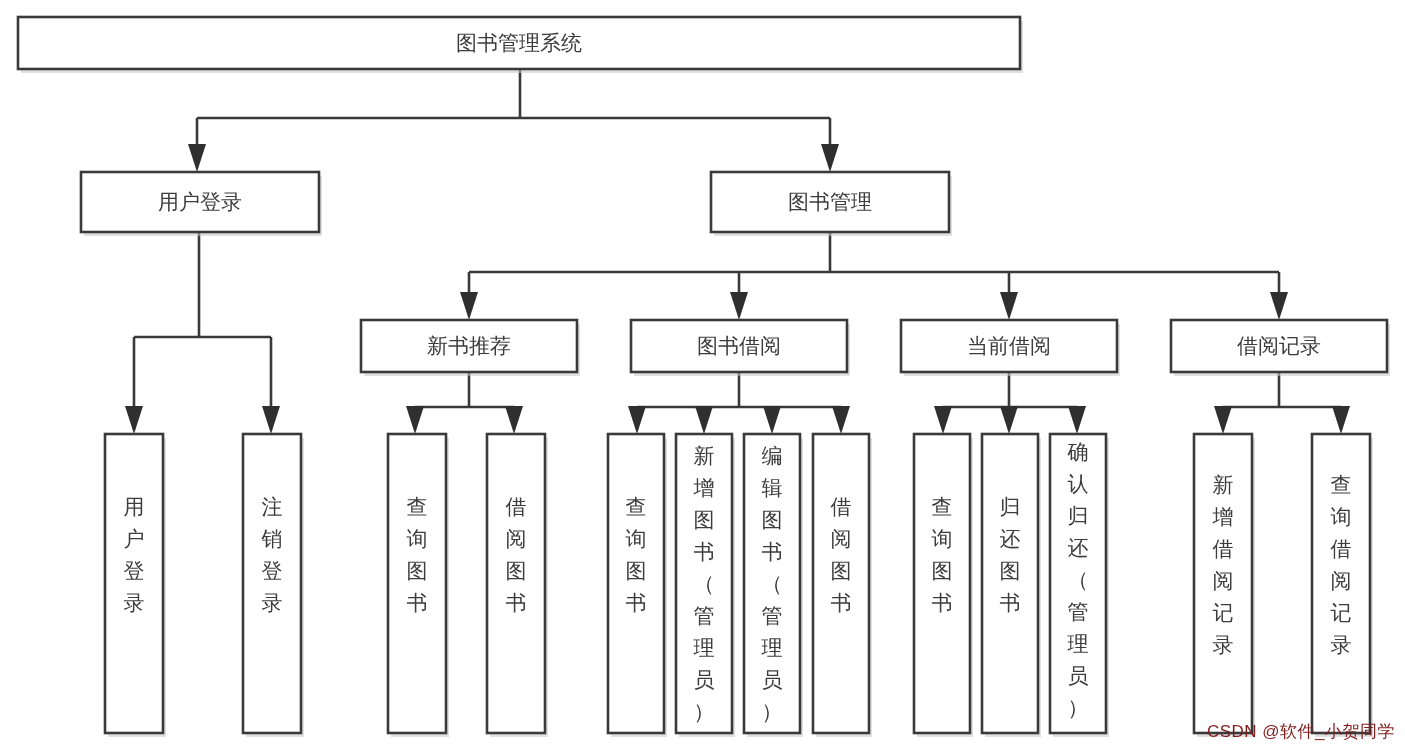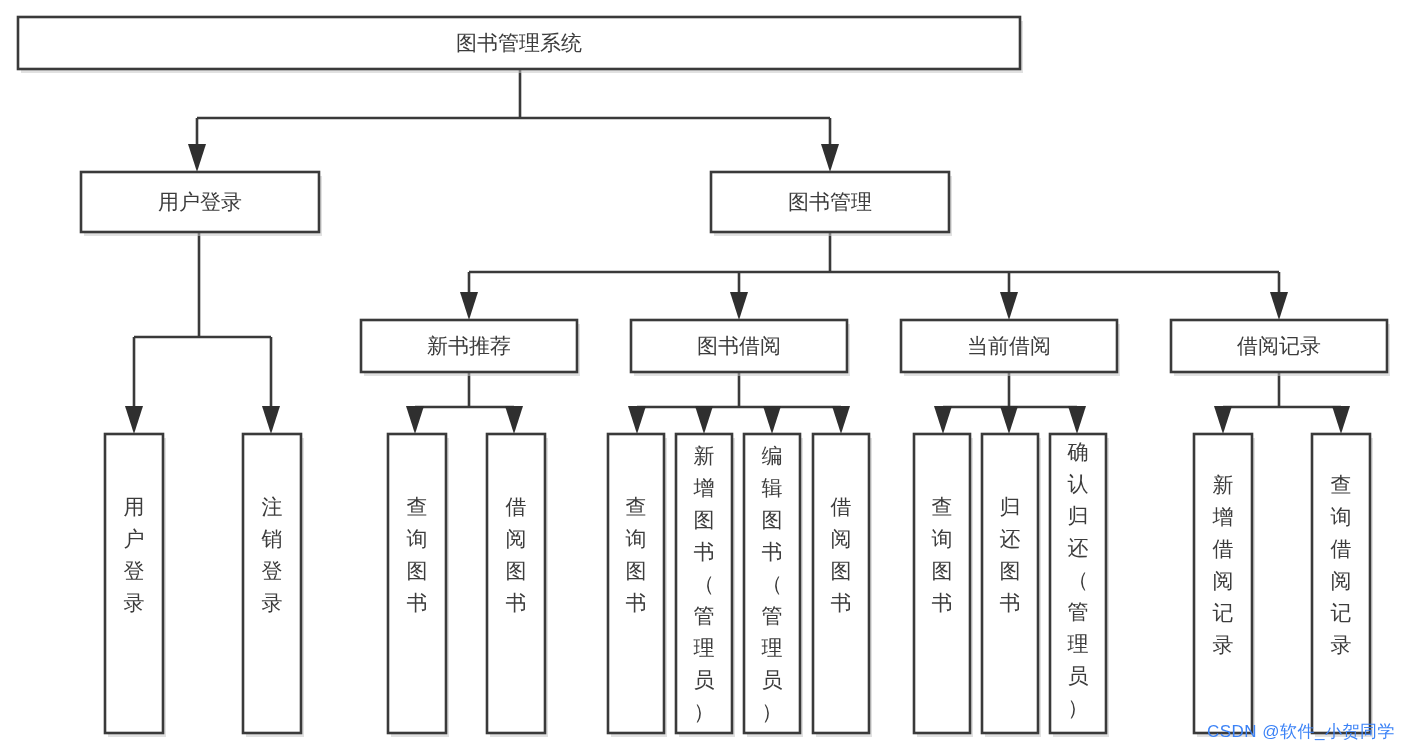--- a/index.html
+++ b/index.html
@@ -56,21 +56,21 @@
   .node-label-vert {
     fill: #3c3c3c;
     font-family: "Liberation Sans", "DejaVu Sans", sans-serif;
     font-size: 21px;
     text-anchor: middle;
   }
   .watermark-text {
     position: absolute;
     right: 10px;
     bottom: 4px;
-    color: #3b82f6;
+    color: #7f1d1d;
     font-size: 17px;
     font-family: "Liberation Sans", "DejaVu Sans", sans-serif;
     letter-spacing: 0.5px;
     white-space: nowrap;
     user-select: none;
   }
 </style>
 </head>
 <body>
 

